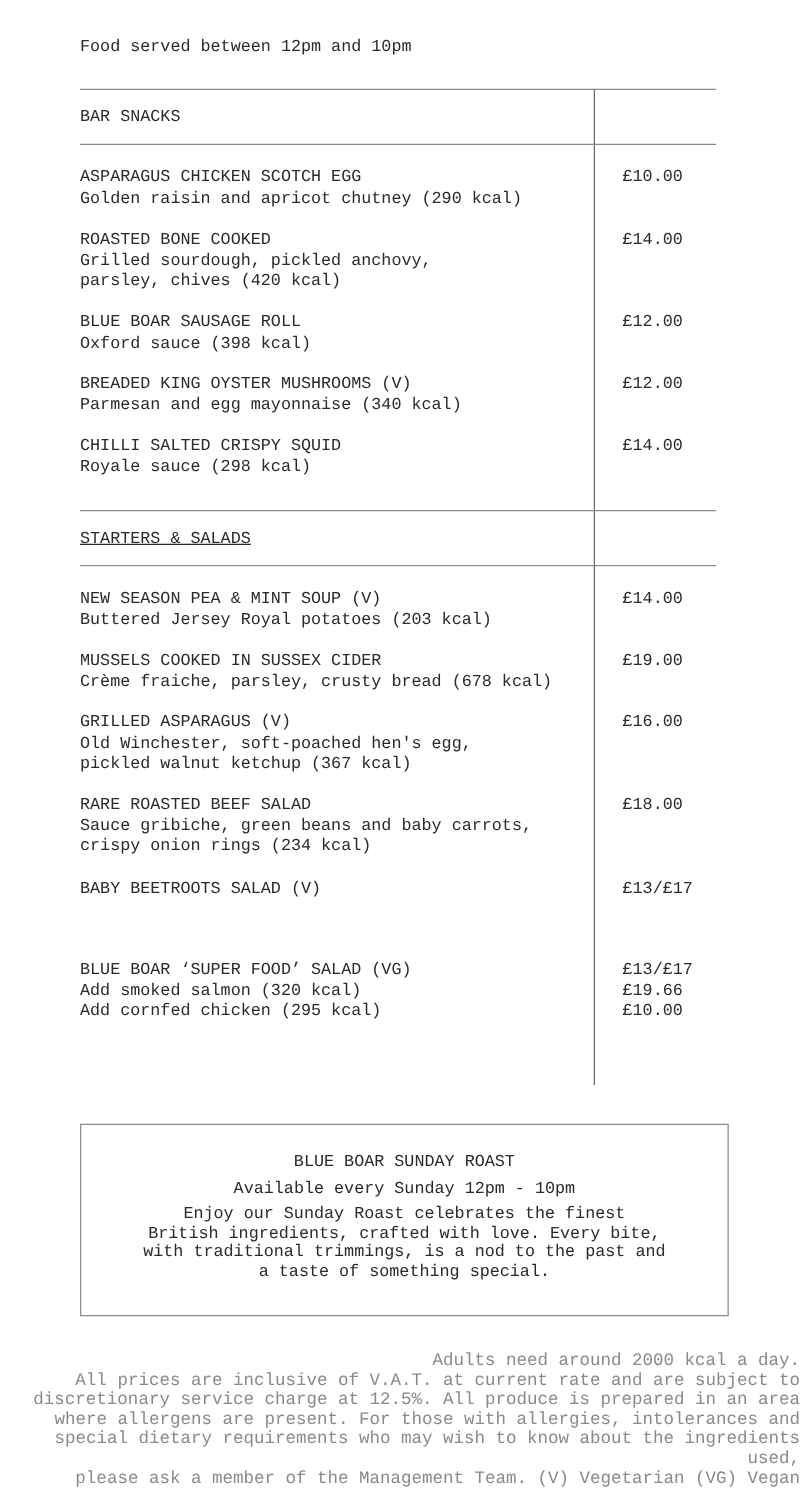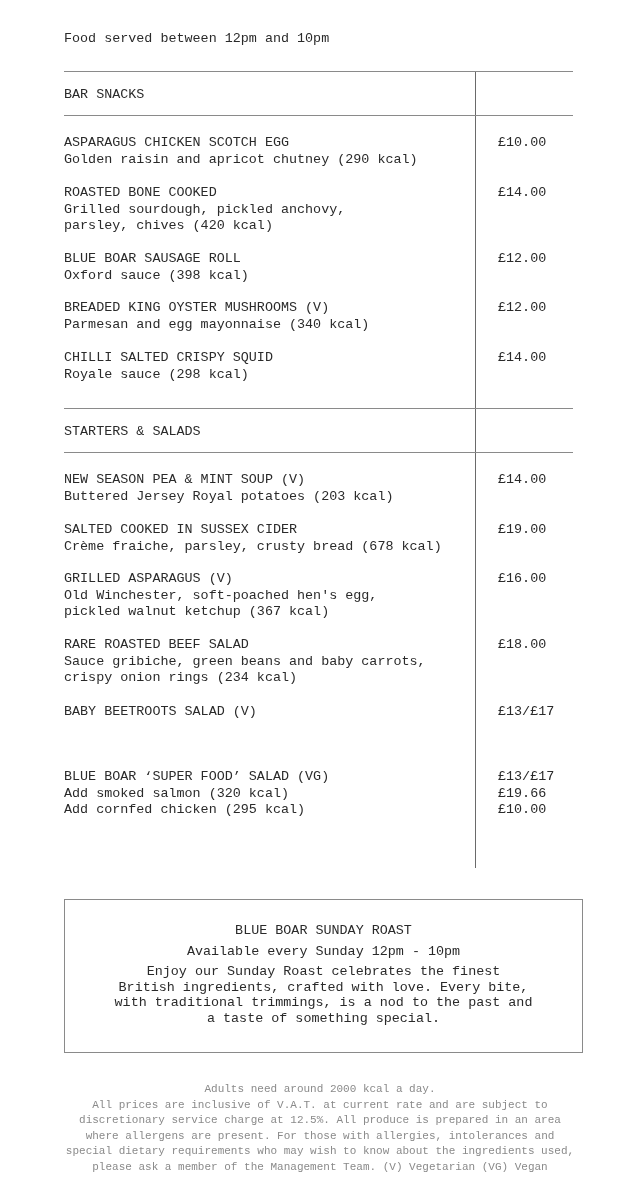--- a/index.html
+++ b/index.html
@@ -18,23 +18,23 @@
   .item .price, .item .addon-price { position: absolute; left: 434px; top: 0; }
   .addon { position: relative; }
   .roast {
     position: absolute; left: 64px; top: 899px; width: 517px; height: 152px;
     border: 1px solid #8a8a8a; text-align: center;
   }
   .roast .rt { margin-top: 22px; line-height: 17px; }
   .roast .ra { margin-top: 4px; line-height: 17px; }
   .roast .rd { margin-top: 4px; line-height: 15.6px; }
   .foot {
-    position: absolute; left: 0; top: 1082px; width: 640px; text-align: center;
+    position: absolute; left: 0; top: 1082px; width: 640px; text-align: right;
     font-family: "Liberation Mono", "DejaVu Sans Mono", monospace;
-    color: #8a8a8a; font-size: 11px; line-height: 15.6px;
+    color: #8a8a8a; font-size: 14px; line-height: 15.6px;
   }
 </style>
 </head>
 <body>
 
 <div class="serve">Food served between 12pm and 10pm</div>
 
 <div class="menu">
   <div class="vline" style="height:797px;"></div>
 
@@ -63,30 +63,30 @@
     <div class="desc">Parmesan and egg mayonnaise (340 kcal)</div>
     <div class="price">£12.00</div>
   </div>
   <div class="item" style="top:279px;">
     <div class="name">CHILLI SALTED CRISPY SQUID</div>
     <div class="desc">Royale sauce (298 kcal)</div>
     <div class="price">£14.00</div>
   </div>
 
   <div class="hline" style="top:337px;"></div>
-  <div class="sect-title" style="top:352px;">STARTERS &amp; SALADS</div>
+  <div class="sect-title" style="top:352px;text-decoration:underline;">STARTERS &amp; SALADS</div>
   <div class="hline" style="top:381px;"></div>
 
   <div class="item" style="top:401px;">
     <div class="name">NEW SEASON PEA &amp; MINT SOUP (V)</div>
     <div class="desc">Buttered Jersey Royal potatoes (203 kcal)</div>
     <div class="price">£14.00</div>
   </div>
   <div class="item" style="top:451px;">
-    <div class="name">SALTED COOKED IN SUSSEX CIDER</div>
+    <div class="name">MUSSELS COOKED IN SUSSEX CIDER</div>
     <div class="desc">Crème fraiche, parsley, crusty bread (678 kcal)</div>
     <div class="price">£19.00</div>
   </div>
   <div class="item" style="top:500px;">
     <div class="name">GRILLED ASPARAGUS (V)</div>
     <div class="desc">Old Winchester, soft-poached hen's egg,
 pickled walnut ketchup (367 kcal)</div>
     <div class="price">£16.00</div>
   </div>
   <div class="item" style="top:566px;">

